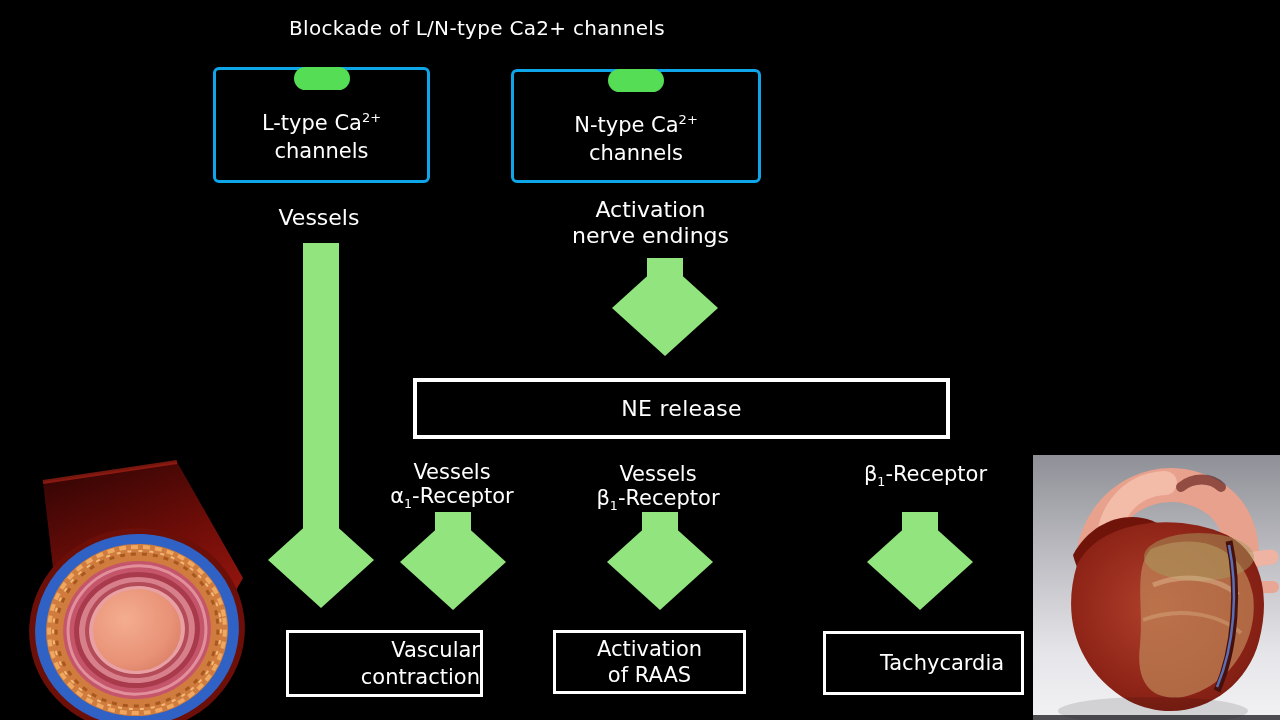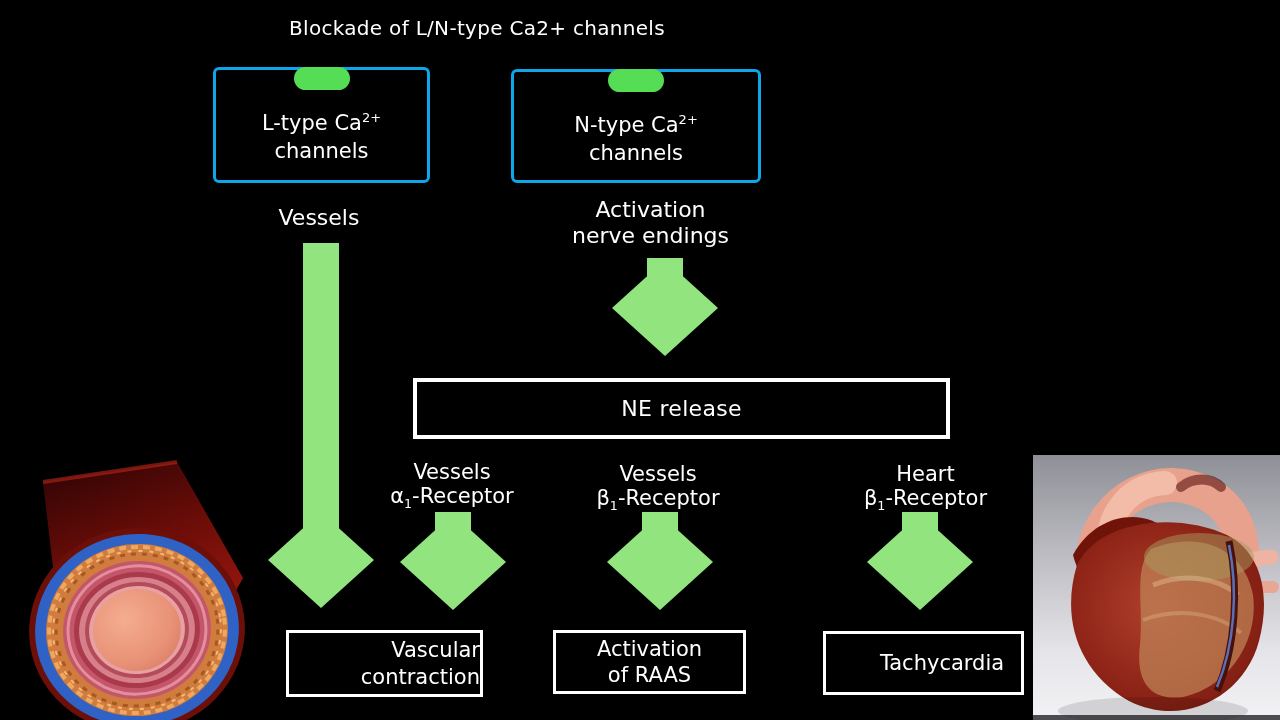--- a/index.html
+++ b/index.html
@@ -121,21 +121,20 @@
 
   <div id="rec-vessels" class="abs ctr receptor">
     <div>Vessels</div>
     <div><span>α</span><sub>1</sub><span>-Receptor</span></div>
   </div>
   <div id="rec-kidney" class="abs ctr receptor">
     <div>Vessels</div>
     <div><span>β</span><sub>1</sub><span>-Receptor</span></div>
   </div>
   <div id="rec-heart" class="abs ctr receptor">
-    <div>Heart</div>
     <div><span>β</span><sub>1</sub><span>-Receptor</span></div>
   </div>
 
   <svg id="arrow-alpha" class="abs arrow" width="110" height="100" viewBox="0 0 110 100">
     <rect class="ar" x="37" y="0" width="36" height="52"></rect>
     <polygon class="ar" points="55,2 108,50 55,98 2,50"></polygon>
   </svg>
   <svg id="arrow-kidney" class="abs arrow" width="110" height="100" viewBox="0 0 110 100">
     <rect class="ar" x="37" y="0" width="36" height="52"></rect>
     <polygon class="ar" points="55,2 108,50 55,98 2,50"></polygon>

